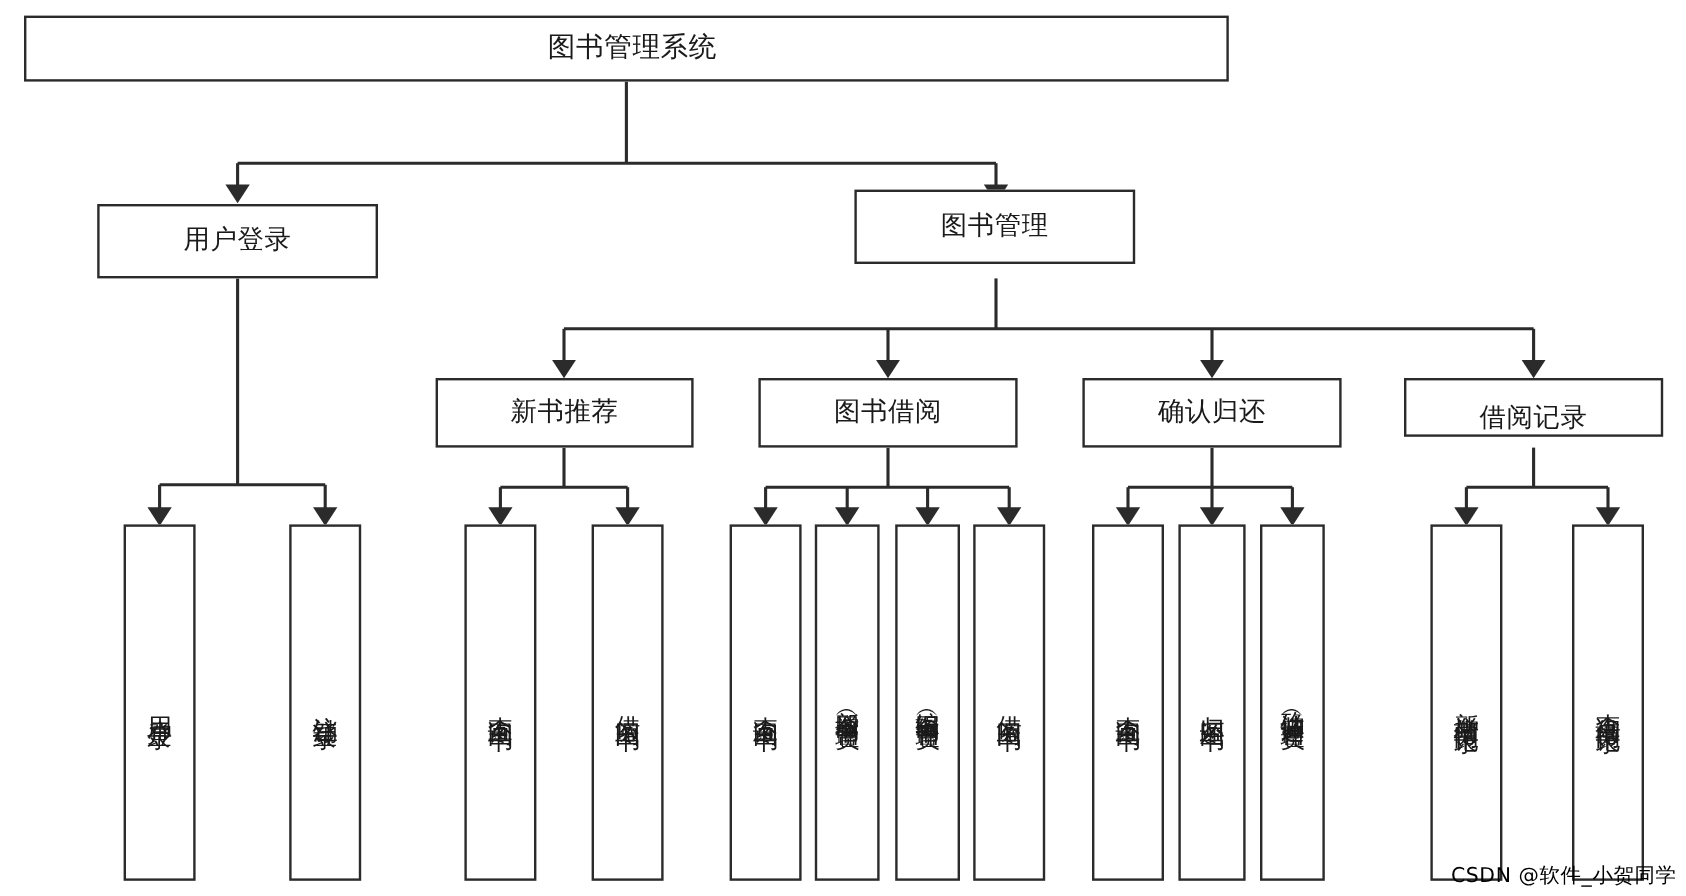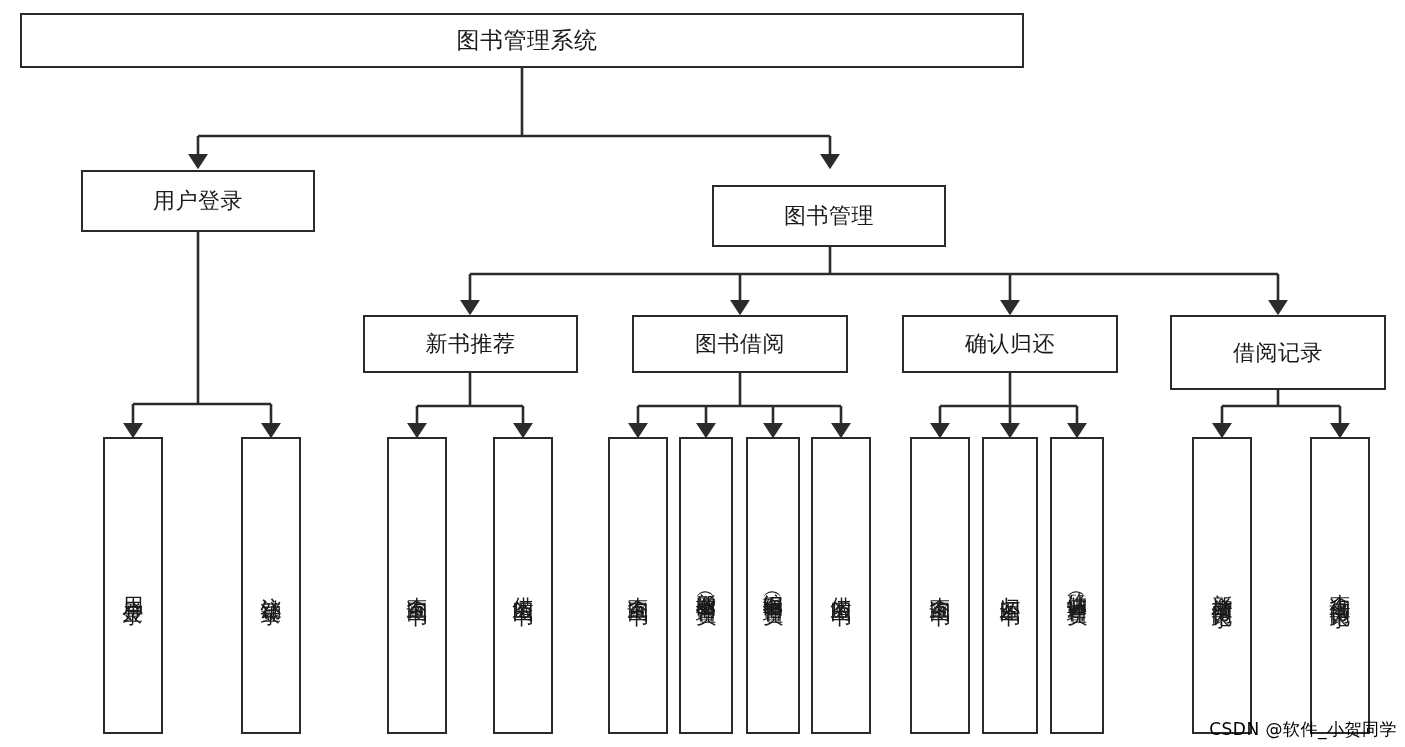--- a/index.html
+++ b/index.html
@@ -134,34 +134,34 @@
     </g>
   </svg>
 
   <div class="node horiz root" style="left:20px; top:13px; width:1004px; height:55px;padding-left:10px;">
     <span class="node-label">图书管理系统</span>
   </div>
 
   <div class="node horiz" style="left:81px; top:170px; width:234px; height:62px;">
     <span class="node-label">用户登录</span>
   </div>
-  <div class="node horiz" style="left:712px; top:185px; width:234px; height:62px;">
+  <div class="node horiz" style="left:712px; top:158px; width:234px; height:62px;">
     <span class="node-label">图书管理</span>
   </div>
 
   <div class="node horiz" style="left:632px; top:315px; width:216px; height:58px;">
     <span class="node-label">图书借阅</span>
   </div>
   <div class="node horiz" style="left:363px; top:315px; width:215px; height:58px;">
     <span class="node-label">新书推荐</span>
   </div>
   <div class="node horiz" style="left:902px; top:315px; width:216px; height:58px;">
     <span class="node-label">确认归还</span>
   </div>
-  <div class="node horiz" style="left:1170px; top:315px; width:216px; height:75px;">
+  <div class="node horiz" style="left:1170px; top:315px; width:216px; height:49px;align-items:flex-end;">
     <span class="node-label">借阅记录</span>
   </div>
 
   <div class="node vert" style="left:103px; top:437px; width:60px; height:297px;">
     <span class="node-label">用户登录</span>
   </div>
   <div class="node vert" style="left:241px; top:437px; width:60px; height:297px;">
     <span class="node-label">注销登录</span>
   </div>
 

